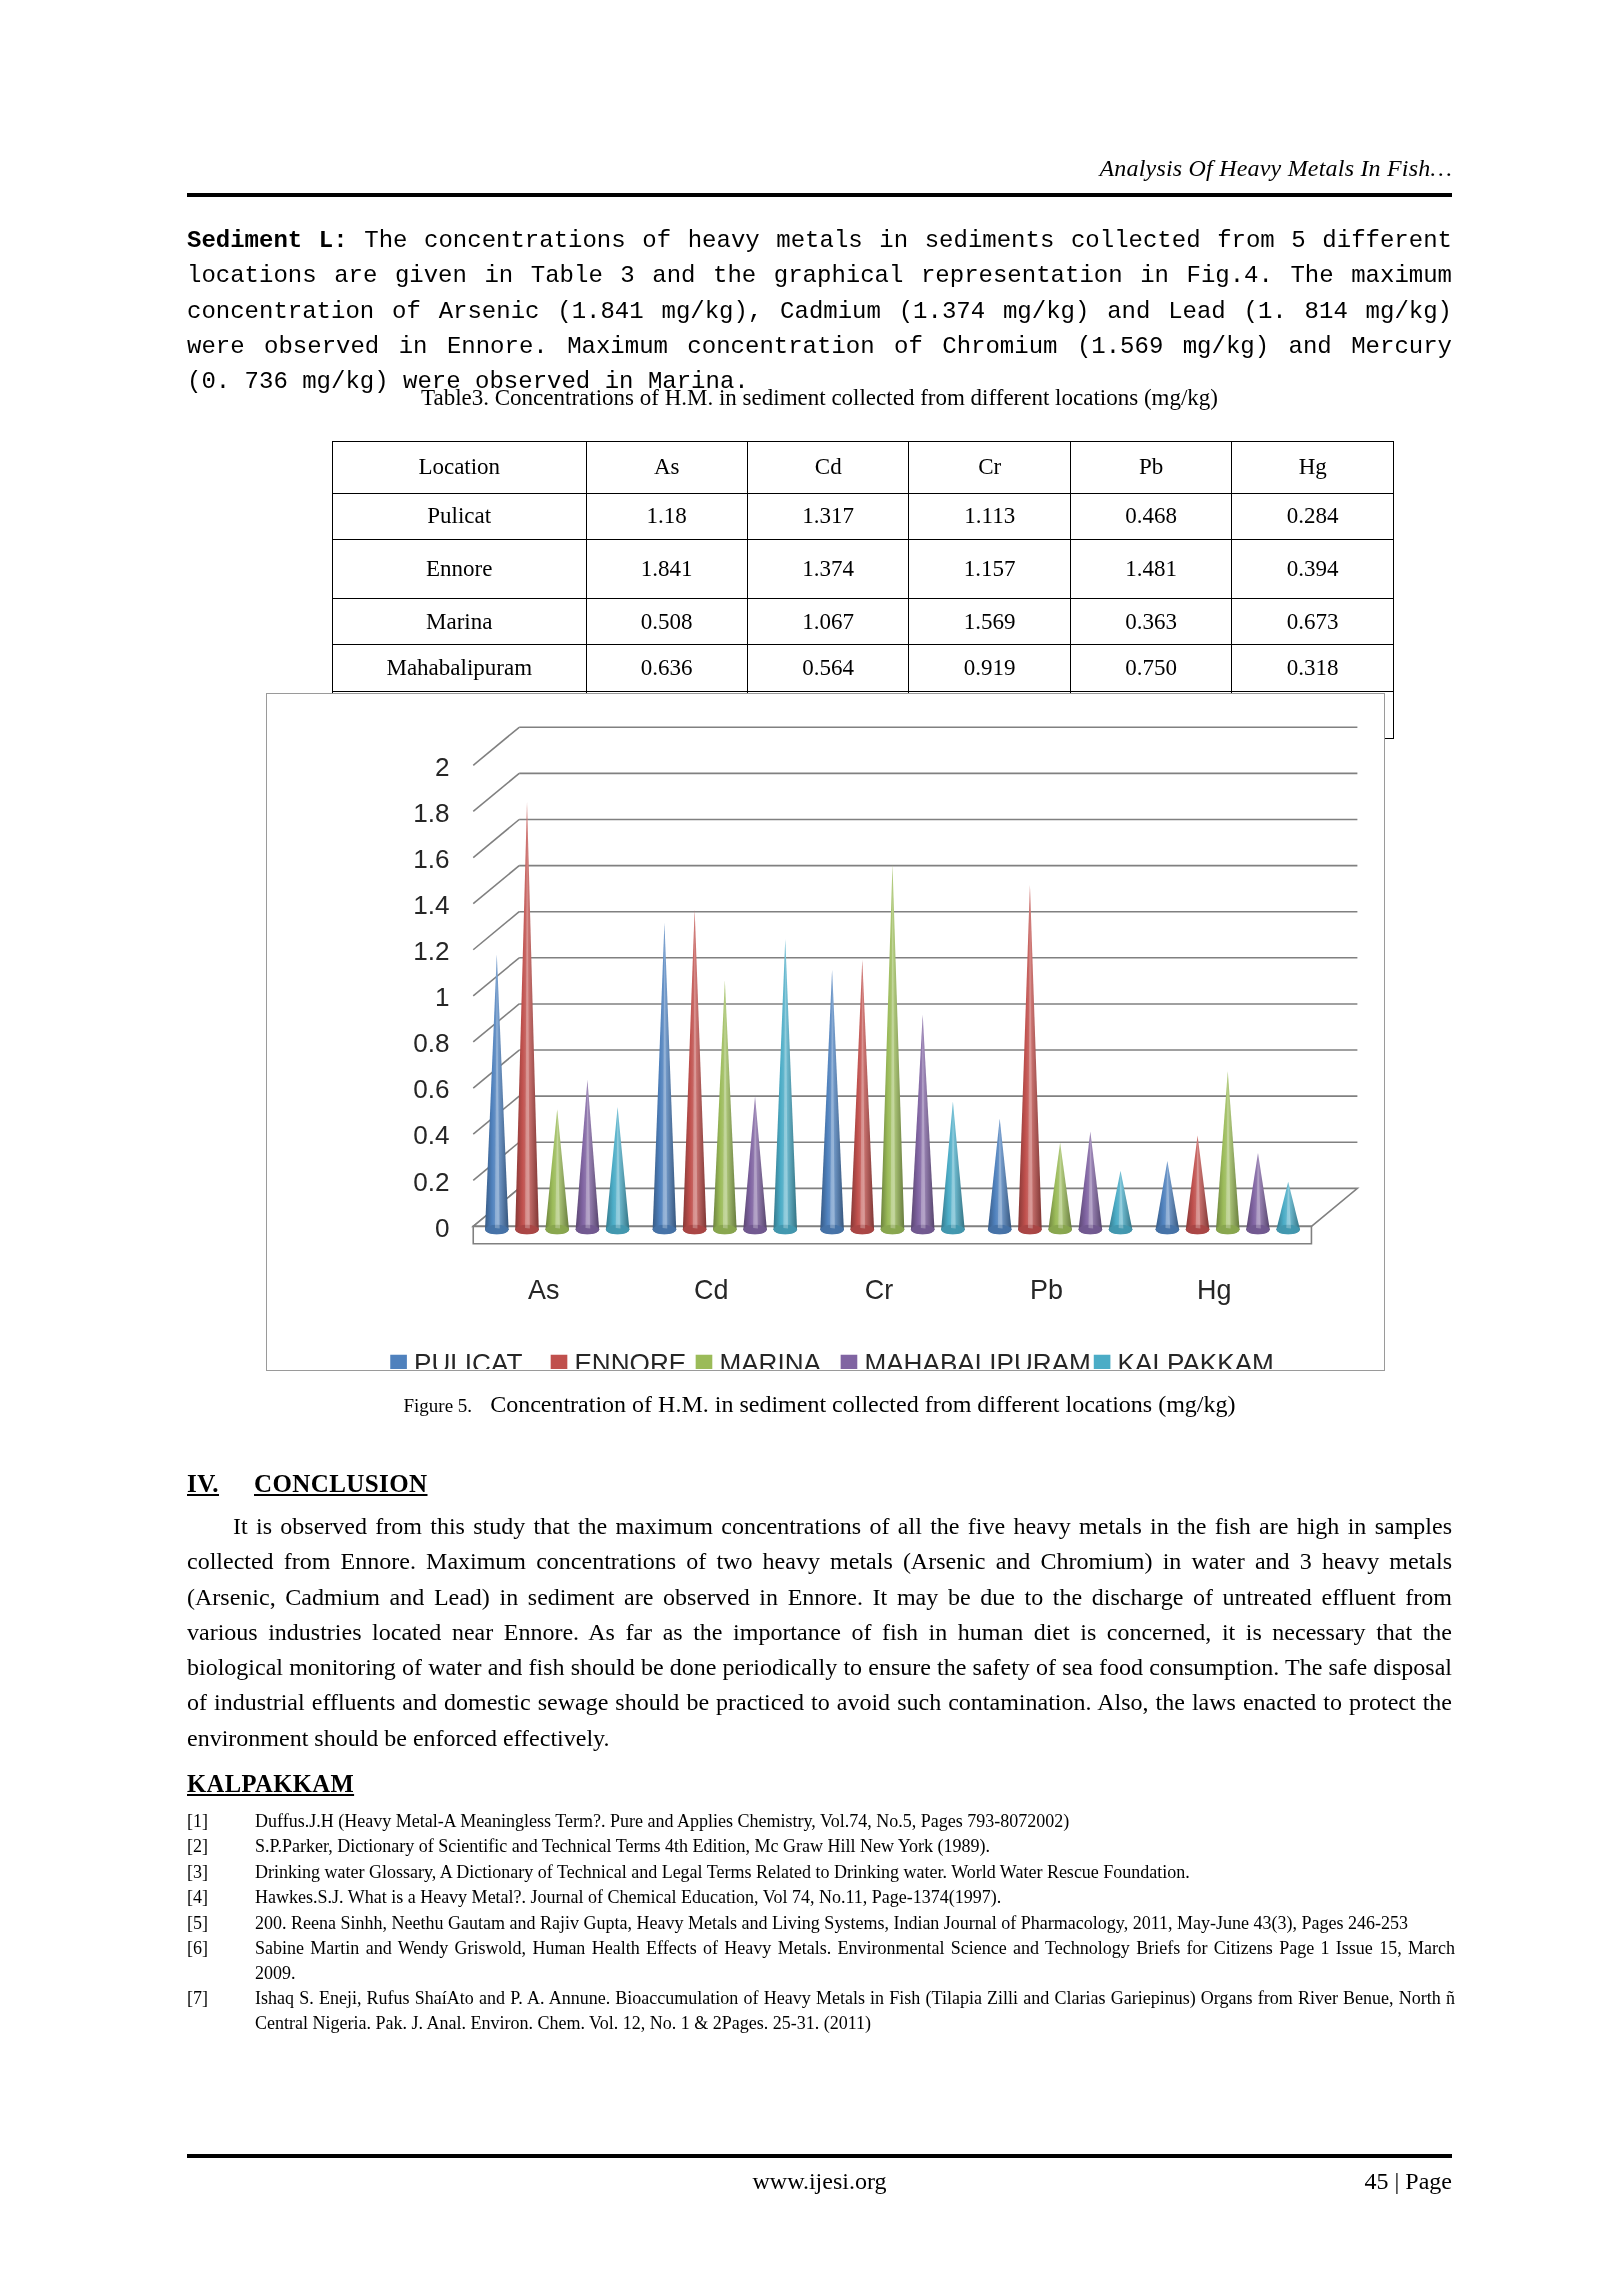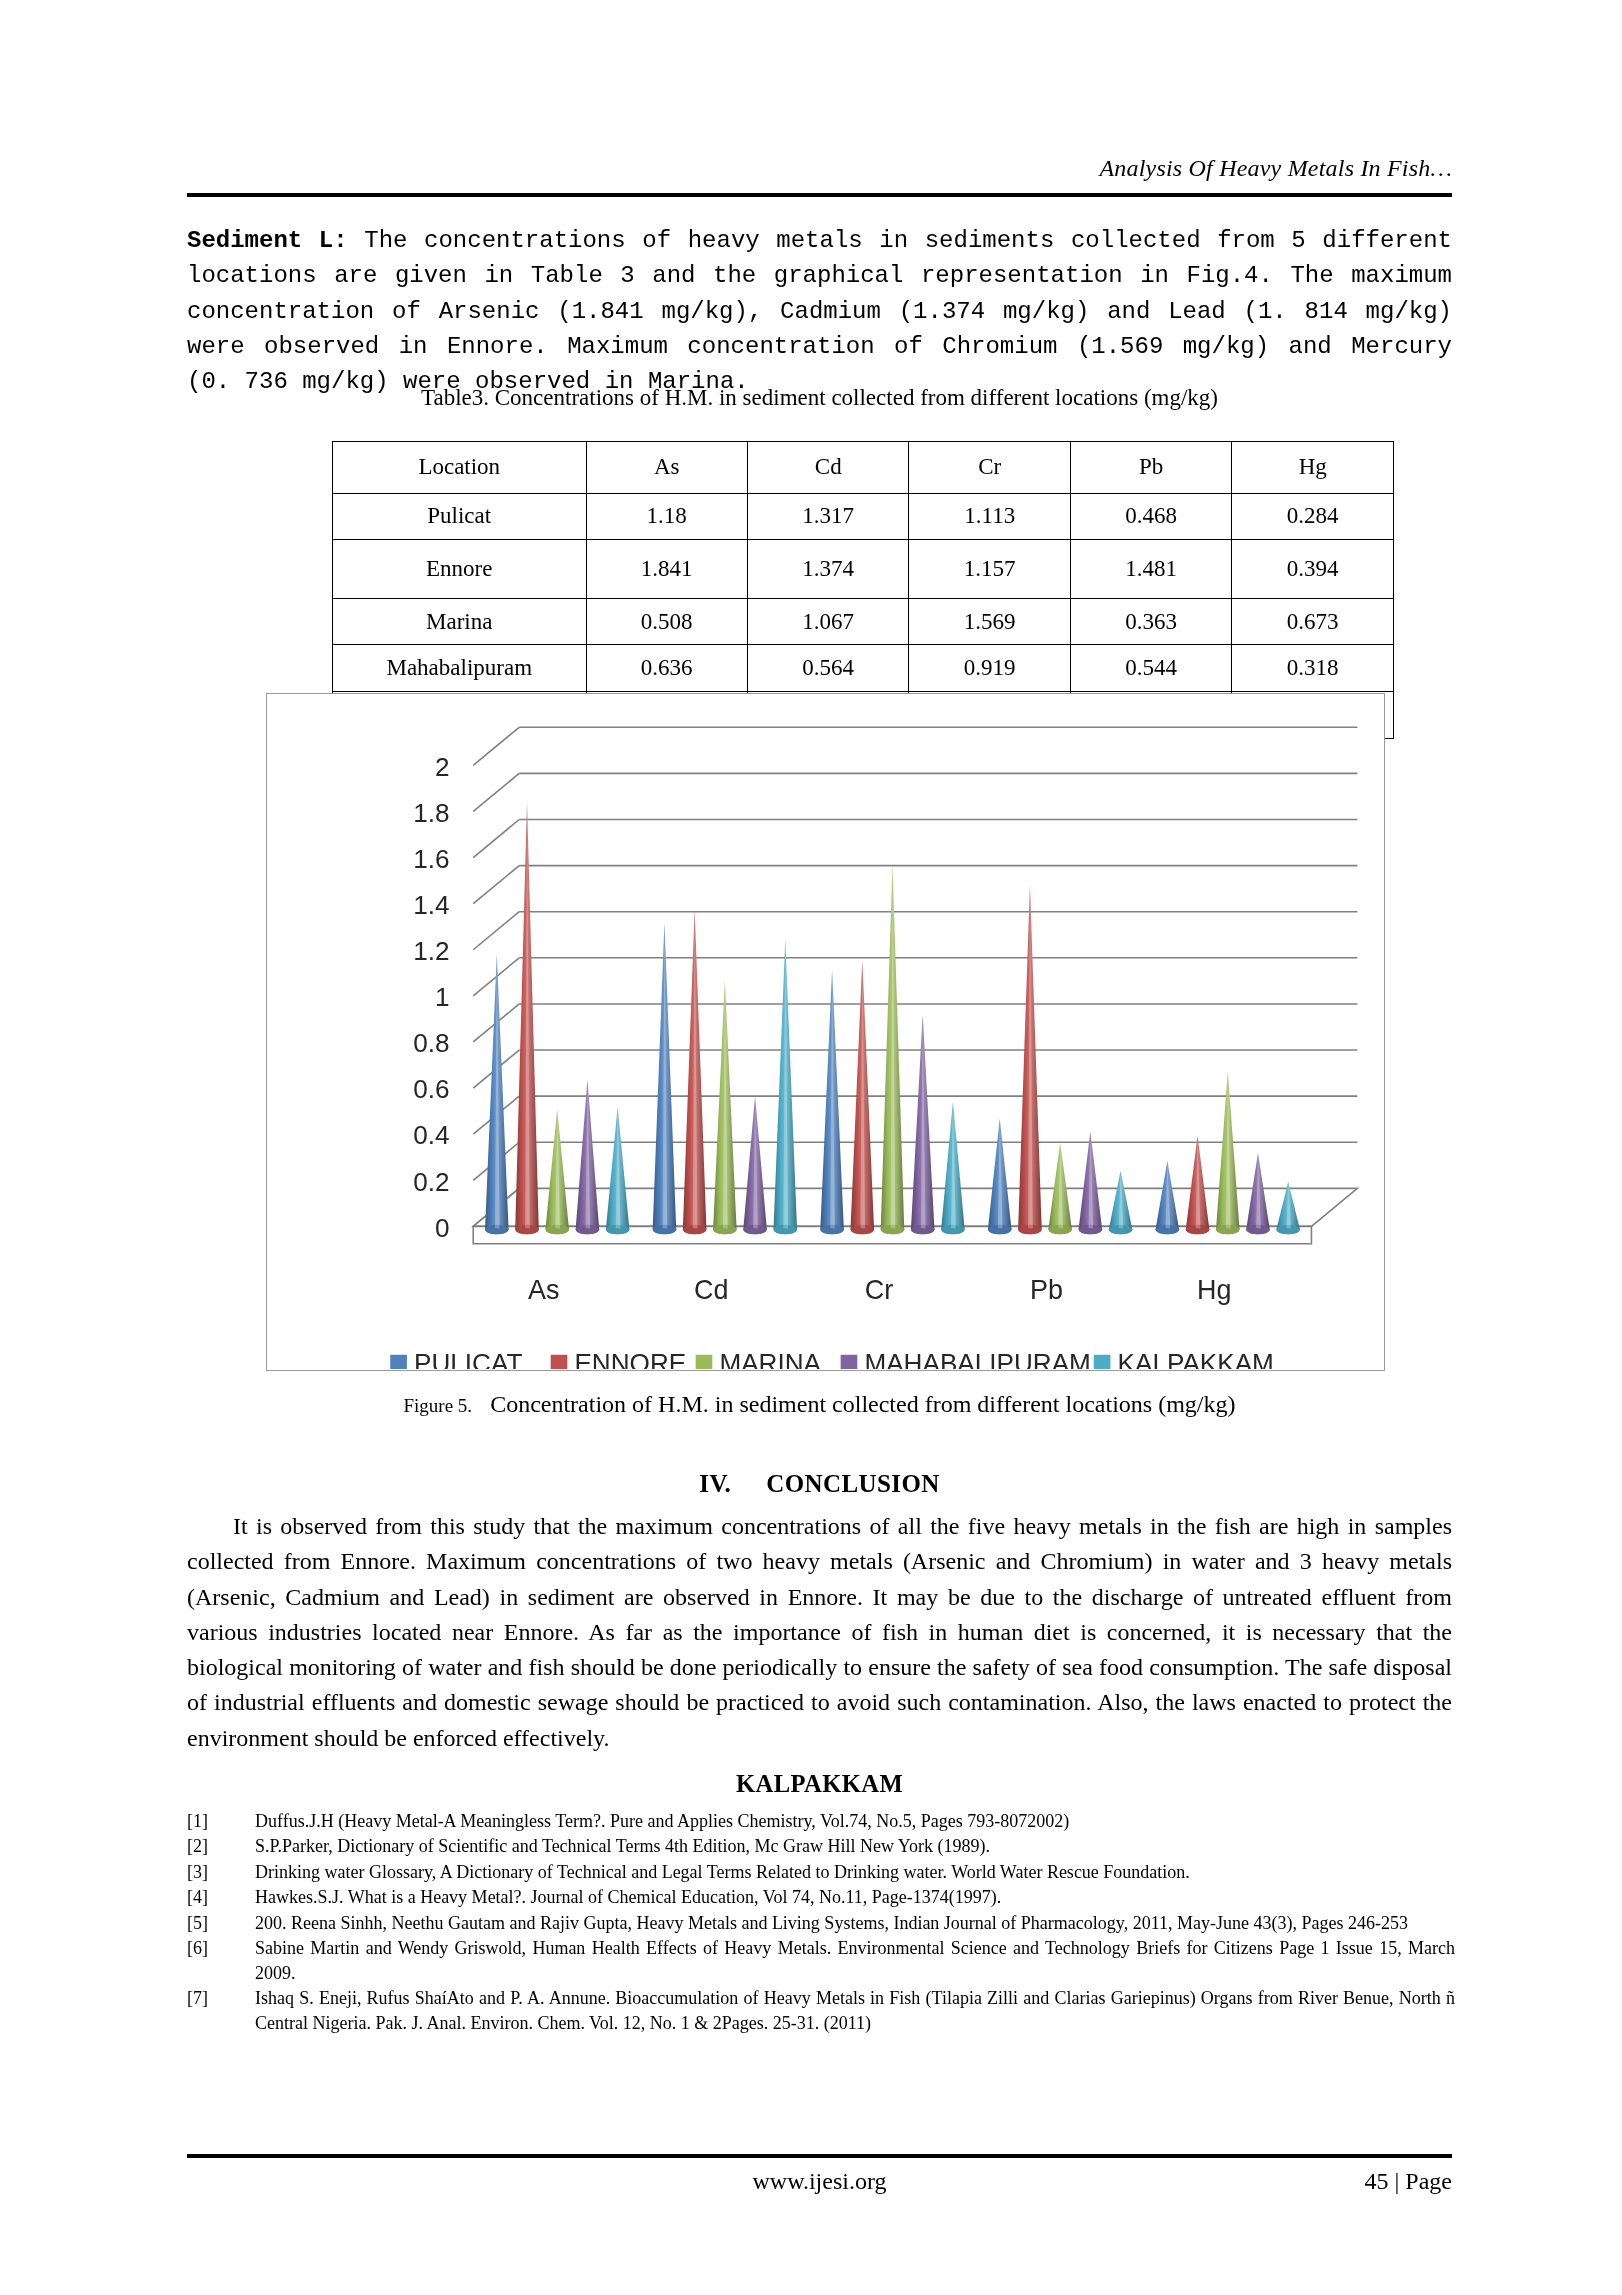--- a/index.html
+++ b/index.html
@@ -67,22 +67,23 @@
 
   .fig-caption{
     position:absolute;left:187px;top:1391px;width:1265px;
     text-align:center;color:#000;font-size:24px;
   }
   .fig-caption .fignum{font-size:19px;}
 
   
   .section-head{
     position:absolute;width:1265px;left:187px;
-    text-align:center;font-weight:bold;font-size:25px;color:#000;
+    font-weight:bold;font-size:25px;color:#000;
     letter-spacing:0.4px;
+    text-decoration:underline;
   }
   #h-conclusion{top:1470px;}
   #h-conclusion .numeral{margin-right:35px;}
   #p-conclusion{left:187px;top:1509px;width:1265px;text-indent:46px;}
 
   #h-references{top:1770px;font-size:24.6px;}
 
   
   .refs{
     position:absolute;left:187px;top:1809px;width:1268px;
@@ -167,21 +168,21 @@
           <td>1.067</td>
           <td>1.569</td>
           <td>0.363</td>
           <td>0.673</td>
         </tr>
         <tr>
           <td>Mahabalipuram</td>
           <td>0.636</td>
           <td>0.564</td>
           <td>0.919</td>
-          <td>0.544</td>
+          <td>0.750</td>
           <td>0.318</td>
         </tr>
         <tr>
           <td>Kalpakkam</td>
           <td>0.518</td>
           <td>1.247</td>
           <td>0.542</td>
           <td>0.241</td>
           <td>0.194</td>
         </tr>

